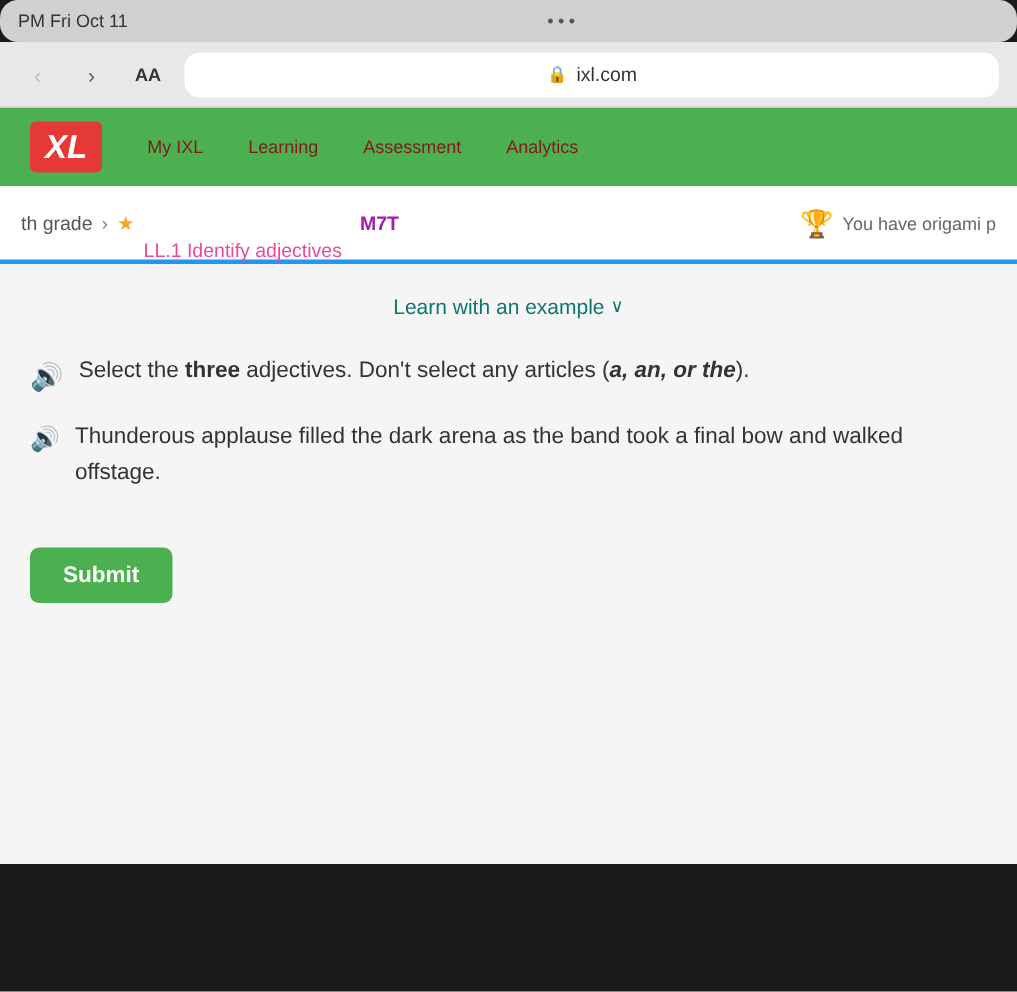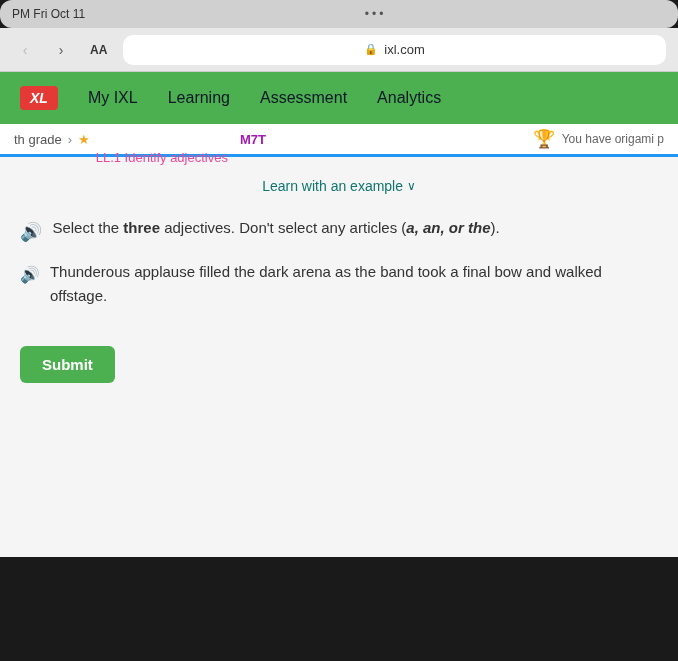--- a/index.html
+++ b/index.html
@@ -70,44 +70,44 @@
       height: 52px;
       display: flex;
       align-items: center;
       padding: 0 20px;
       gap: 0;
     }
     .ixl-logo {
       background: #e53935;
       color: white;
       font-weight: 900;
-      font-size: 14px;
+      font-size: 22px;
       padding: 4px 10px;
       border-radius: 4px;
       font-style: italic;
       margin-right: 30px;
     }
     .nav-links {
       display: flex;
       gap: 30px;
       align-items: center;
     }
     .nav-link {
-      color: #0f172a;
-      font-size: 16px;
+      color: #7f1d1d;
+      font-size: 12px;
       font-weight: 500;
       text-decoration: none;
       cursor: pointer;
       padding: 4px 0;
     }
 
     
     .breadcrumb-bar {
       background: white;
-      height: 33px;
+      height: 52px;
       display: flex;
       align-items: center;
       padding: 0 14px;
       border-bottom: 3px solid #2196f3;
       font-size: 13px;
       color: #555;
       gap: 6px;
     }
     .breadcrumb-bar .chevron { color: #888; }
     .breadcrumb-bar .star { color: #f5a623; }

